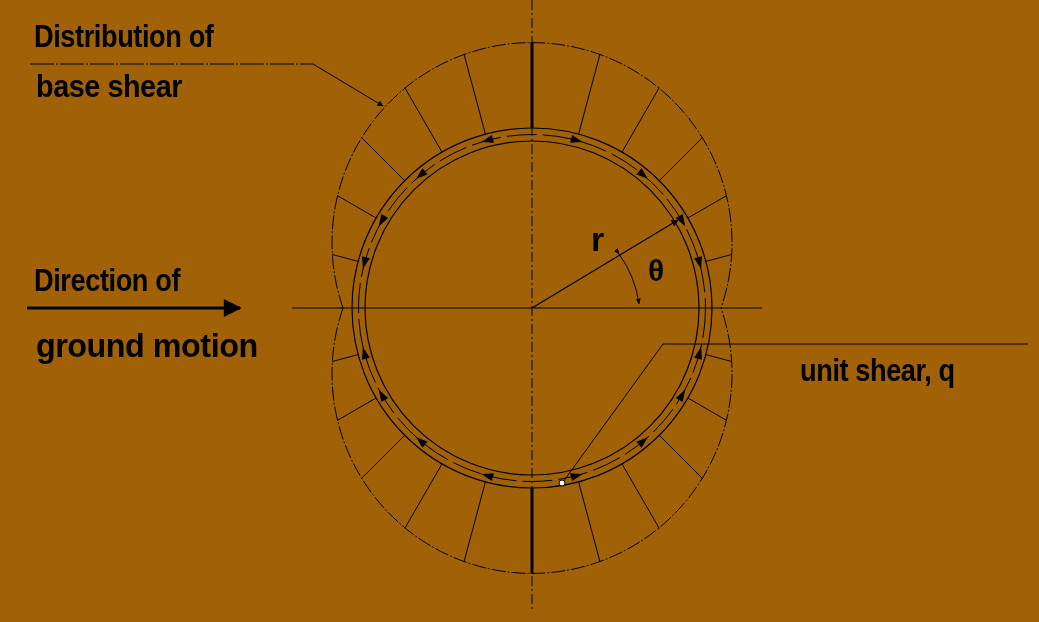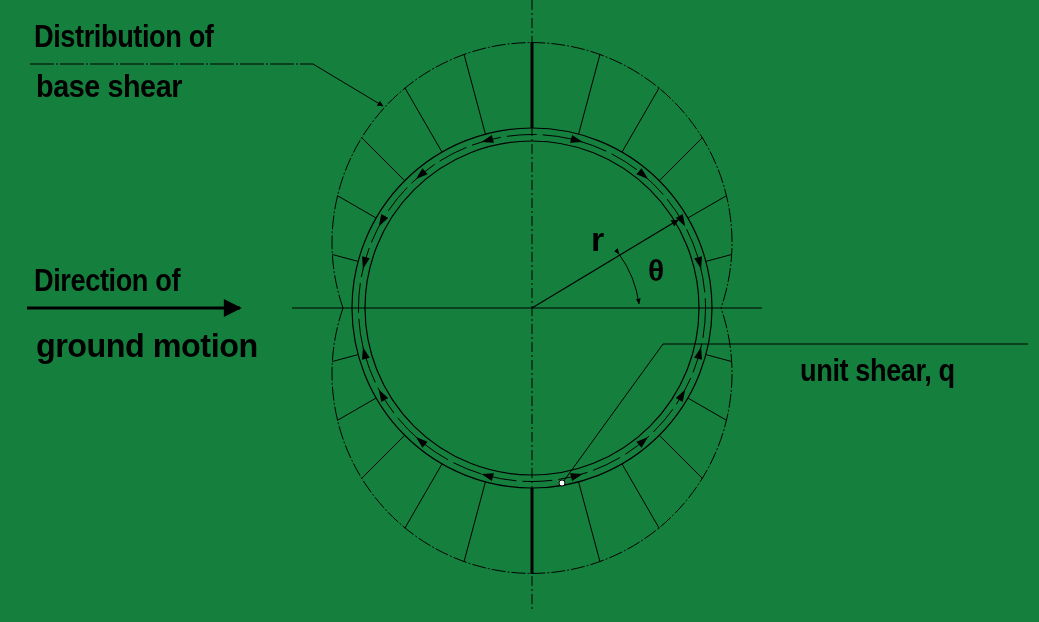--- a/index.html
+++ b/index.html
@@ -1,16 +1,16 @@
 <!DOCTYPE html>
 <html><head>
 <meta charset="utf-8">
 <style>
   html, body { margin: 0; padding: 0; background: #ffffff; }
-  #stage { position: relative; width: 1039px; height: 622px; background: #15803d; overflow: hidden; }
+  #stage { position: relative; width: 1039px; height: 622px; background: #a16207; overflow: hidden; }
   #stage svg { position: absolute; left: 0; top: 0; }
   .label { position: absolute; font-family: "Liberation Sans", sans-serif; font-weight: bold; color: #000; white-space: nowrap; letter-spacing: -0.5px; }
   #lbl-dist1 { left: 34px; top: 18px; font-size: 32px; transform: scaleX(0.85); transform-origin: left top; }
   #lbl-dist2 { left: 36px; top: 68px; font-size: 32px; transform: scaleX(0.9); transform-origin: left top; }
   #lbl-dir1 { left: 34px; top: 262px; font-size: 32px; transform: scaleX(0.85); transform-origin: left top; }
   #lbl-dir2 { left: 36px; top: 326px; font-size: 34px; transform: scaleX(0.95); transform-origin: left top; }
   #lbl-unit { left: 800px; top: 352px; font-size: 32px; transform: scaleX(0.85); transform-origin: left top; }
   #lbl-r { left: 591px; top: 220px; font-size: 34px; }
   #lbl-theta { left: 648px; top: 254px; font-size: 30px; }
 </style>

